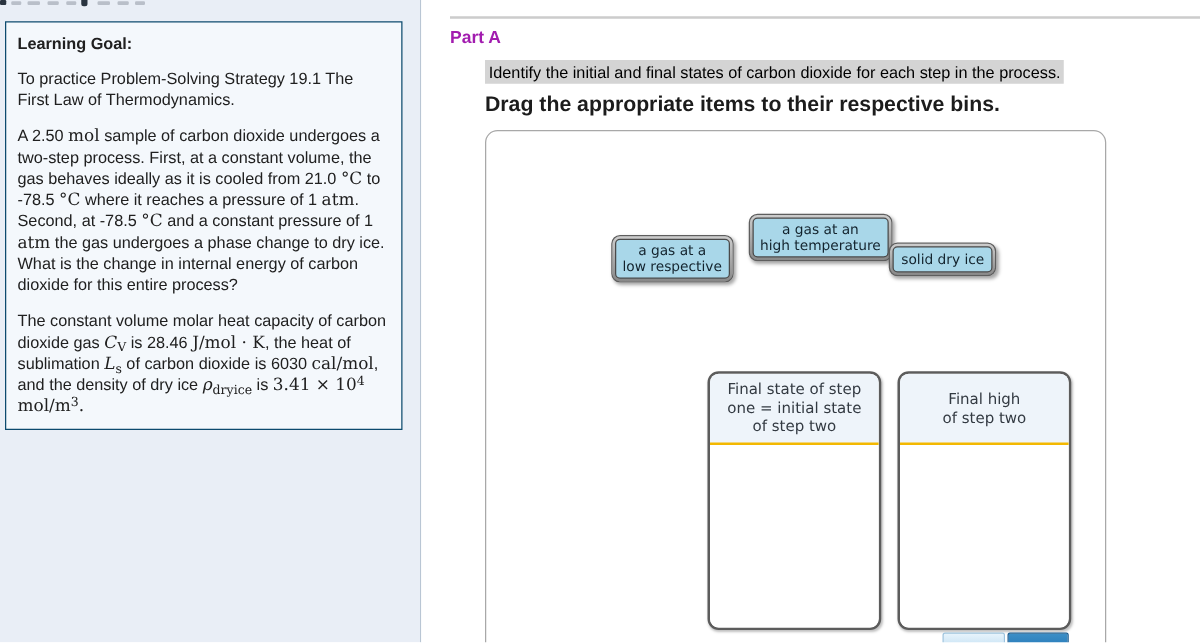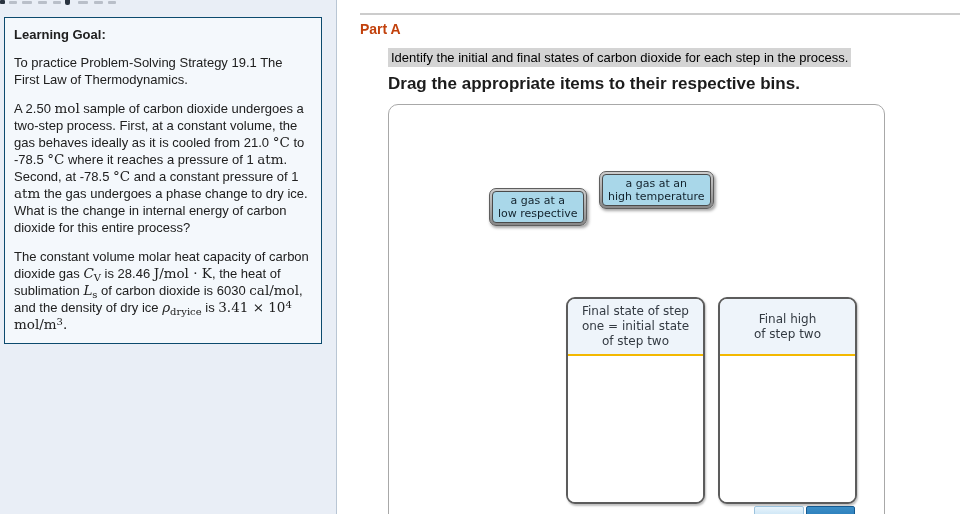--- a/index.html
+++ b/index.html
@@ -29,21 +29,21 @@
   }
   .goal-heading{font-size:13px;font-weight:bold;margin:0 0 12px 0;}
   .goal-box p{margin:12px 0 12px 0;font-size:13px;line-height:17px;}
   .s-m{font-family:"DejaVu Serif",serif;font-size:13.5px;line-height:1;}
   .s-mi{font-family:"DejaVu Serif",serif;font-style:italic;font-size:13.5px;line-height:1;}
   .s-sub{font-family:"DejaVu Serif",serif;font-size:10px;line-height:1;position:relative;top:3px;}
   .s-sup{font-family:"DejaVu Serif",serif;font-size:10px;line-height:1;position:relative;top:-4px;}
   
   .right-panel{position:absolute;left:337px;top:0;width:623px;height:514px;background:#fff;}
   .top-rule{position:absolute;left:23px;right:0;top:13px;height:2px;background:#cccccc;}
-  .part-a-title{position:absolute;left:23px;top:21px;font-size:14px;font-weight:bold;color:#c2410c;}
+  .part-a-title{position:absolute;left:23px;top:21px;font-size:14px;font-weight:bold;color:#a21caf;}
   .instruction{
     position:absolute;left:51px;top:48px;font-size:13px;color:#000000;
     background:var(--highlight);padding:2px 3px;
   }
   .drag-hint{position:absolute;left:51px;top:74px;font-size:17px;font-weight:bold;color:#1c1c1c;}
   .work-area{
     position:absolute;left:51px;top:104px;width:497px;height:446px;box-sizing:border-box;
     background:#fff;border:1px solid #a8a8a8;border-radius:10px;
   }
   
@@ -114,20 +114,23 @@
     <div class="work-area">
 
       <div class="drag-item item-1">
         <div class="drag-item-inner">a gas at a
 low respective</div>
       </div>
       <div class="drag-item item-2">
         <div class="drag-item-inner">a gas at an
 high temperature</div>
       </div>
+      <div class="drag-item item-3">
+        <div class="drag-item-inner">solid dry ice</div>
+      </div>
 
       <div class="bin bin-2">
         <div class="bin-header">Final state of step
 one = initial state
 of step two</div>
         <div class="bin-body"></div>
       </div>
       <div class="bin bin-3">
         <div class="bin-header">Final high
 of step two</div>

